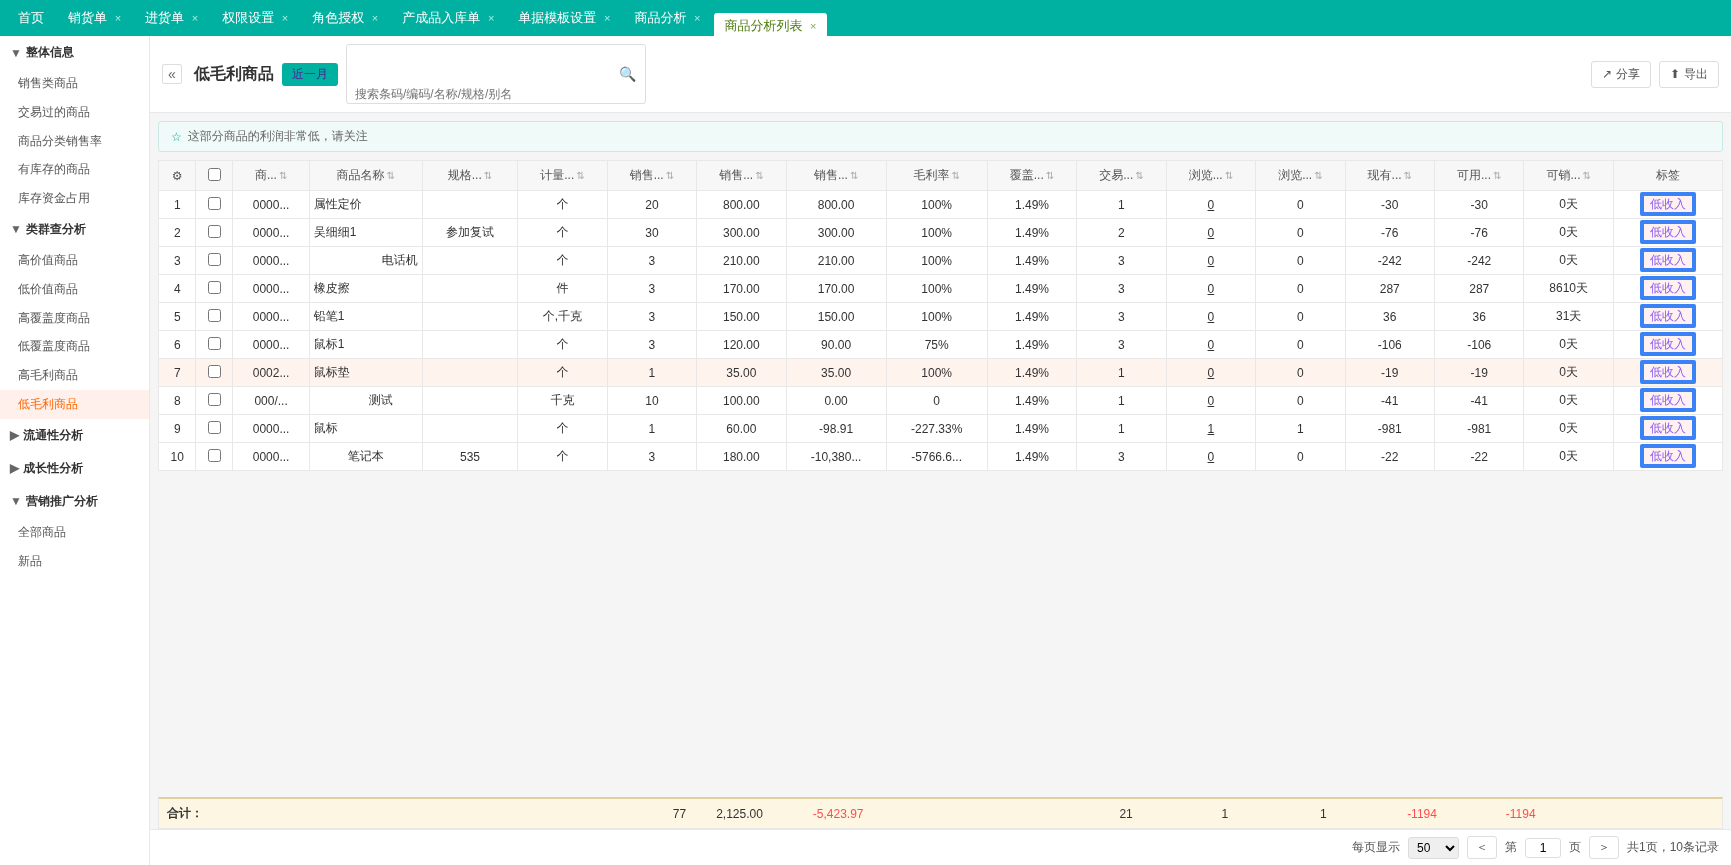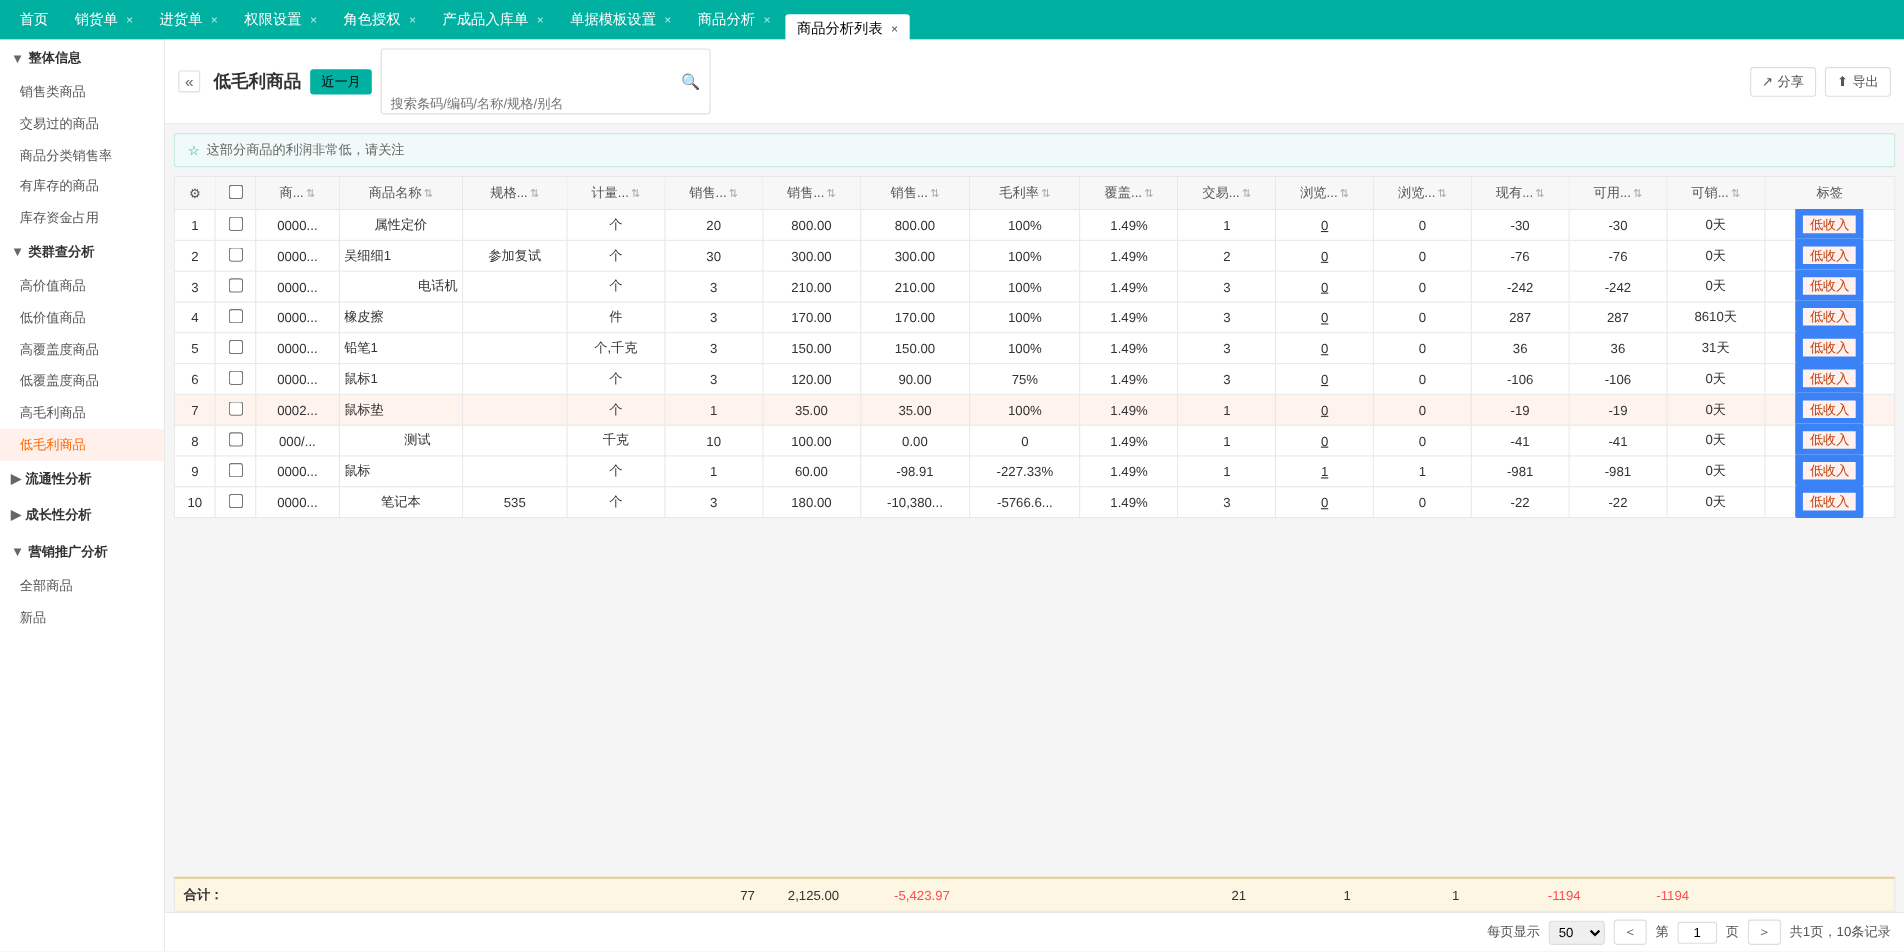--- a/index.html
+++ b/index.html
@@ -15,21 +15,21 @@
       gap: 4px;
     }
     .nav-item {
       color: #fff;
       padding: 4px 10px;
       cursor: pointer;
       border-radius: 3px;
       white-space: nowrap;
       font-size: 13px;
     }
-    .nav-item.active { background: #fff; color: #000000; border-radius: 3px 3px 0 0; margin-top: 16px; }
+    .nav-item.active { background: #fff; color: #4d7c0f; border-radius: 3px 3px 0 0; margin-top: 16px; }
     .nav-item .close-x { margin-left: 4px; font-size: 11px; opacity: 0.7; }
 
     
     .main-layout {
       display: flex;
       height: calc(100vh - 36px);
     }
 
     
     .sidebar {
@@ -71,21 +71,21 @@
       display: flex;
       align-items: center;
       padding: 8px 12px;
       background: #fff;
       border-bottom: 1px solid #e8e8e8;
       gap: 8px;
     }
     .page-title { font-size: 16px; font-weight: bold; color: #333; }
     .date-filter-btn {
       background: #00b0a0;
-      color: #000000;
+      color: #4c1d95;
       border: none;
       padding: 3px 10px;
       border-radius: 3px;
       cursor: pointer;
       font-size: 12px;
       text-align: center;
     }
     .search-box {
       display: flex;
       align-items: center;
@@ -168,21 +168,21 @@
       border: 1px solid #e8e8e8;
       padding: 5px 4px;
       text-align: center;
       color: #333;
       white-space: nowrap;
     }
     .data-table tr.highlight td { background: #fff3ee; }
 
     .sort-icon { color: #aaa; font-size: 10px; margin-left: 2px; }
     .underline-link { text-decoration: underline; color: #333; cursor: pointer; }
-    .tag-red { color: #c2410c; background: #fff1f0; border: 7px solid #3b82f6; padding: 1px 6px; border-radius: 2px; }
+    .tag-red { color: #8b5cf6; background: #fff1f0; border: 4px solid #3b82f6; padding: 1px 6px; border-radius: 2px; }
     .value-red { color: #ff4d4f; }
     .value-orange { color: #ff7a00; }
 
     
     .table-footer {
       background: #fdf6e3;
       border: 1px solid #e8e8e8;
       border-top: 2px solid #e0d0a0;
       padding: 6px 8px;
       display: flex;
@@ -360,21 +360,21 @@
             <th>可用...<span class="sort-icon">⇅</span></th>
             <th>可销...<span class="sort-icon">⇅</span></th>
             <th>标签</th>
           </tr>
         </thead>
         <tbody id="table-body">
         <tr>
       <td>1</td>
       <td><input type="checkbox" style=""></td>
       <td>0000...</td>
-      <td style="text-align:center;">属性定价</td>
+      <td style="text-align:left;">属性定价</td>
       <td></td>
       <td>个</td>
       <td>20</td>
       <td>800.00</td>
       <td class="">800.00</td>
       <td class="">100%</td>
       <td>1.49%</td>
       <td>1</td>
       <td class="underline-link">0</td>
       <td>0</td>

